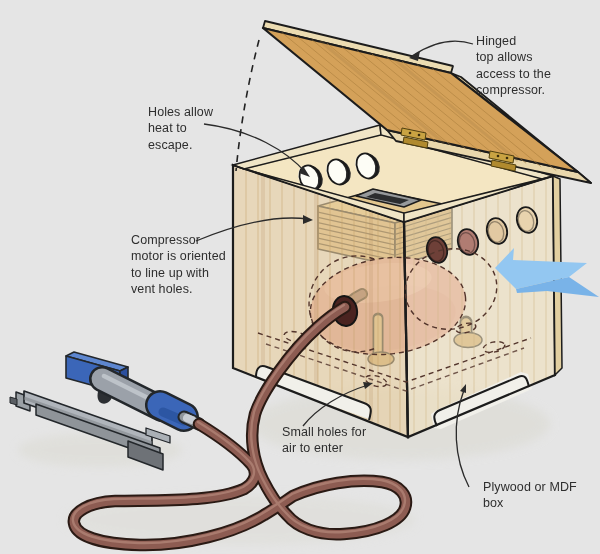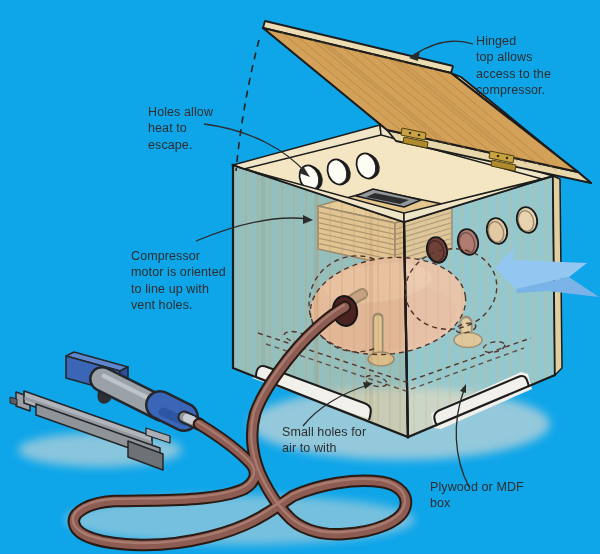--- a/index.html
+++ b/index.html
@@ -1,16 +1,16 @@
 <!DOCTYPE html>
 <html><head>
 <meta charset="utf-8">
 <style>
   html,body{margin:0;padding:0;background:#ffffff;}
-  #stage{position:relative;width:600px;height:554px;background:#0ea5e9;overflow:hidden;
+  #stage{position:relative;width:600px;height:554px;background:#e5e5e5;overflow:hidden;
          font-family:"Liberation Sans",sans-serif;}
   #art{position:absolute;left:0;top:0;}
   .callout{position:absolute;white-space:pre;font-size:12.5px;line-height:1.3;
            color:#2e2e2e;letter-spacing:.1px;}
 </style>
 </head>
 <body>
 
 <div id="stage">
 <svg id="art" width="600" height="554" viewBox="0 0 600 554">
@@ -199,21 +199,21 @@
   </g>
 </svg>
 
 <div class="callout" style="left:476px;top:33px">Hinged
 top allows
 access to the
 compressor.</div>
 <div class="callout" style="left:148px;top:104px">Holes allow
 heat to
 escape.</div>
-<div class="callout" style="left:131px;top:248px">Compressor
+<div class="callout" style="left:131px;top:232px">Compressor
 motor is oriented
 to line up with
 vent holes.</div>
 <div class="callout" style="left:282px;top:424px">Small holes for
-air to with</div>
-<div class="callout" style="left:430px;top:479px">Plywood or MDF
+air to enter</div>
+<div class="callout" style="left:483px;top:479px">Plywood or MDF
 box</div>
 </div>
 
 </body></html>

